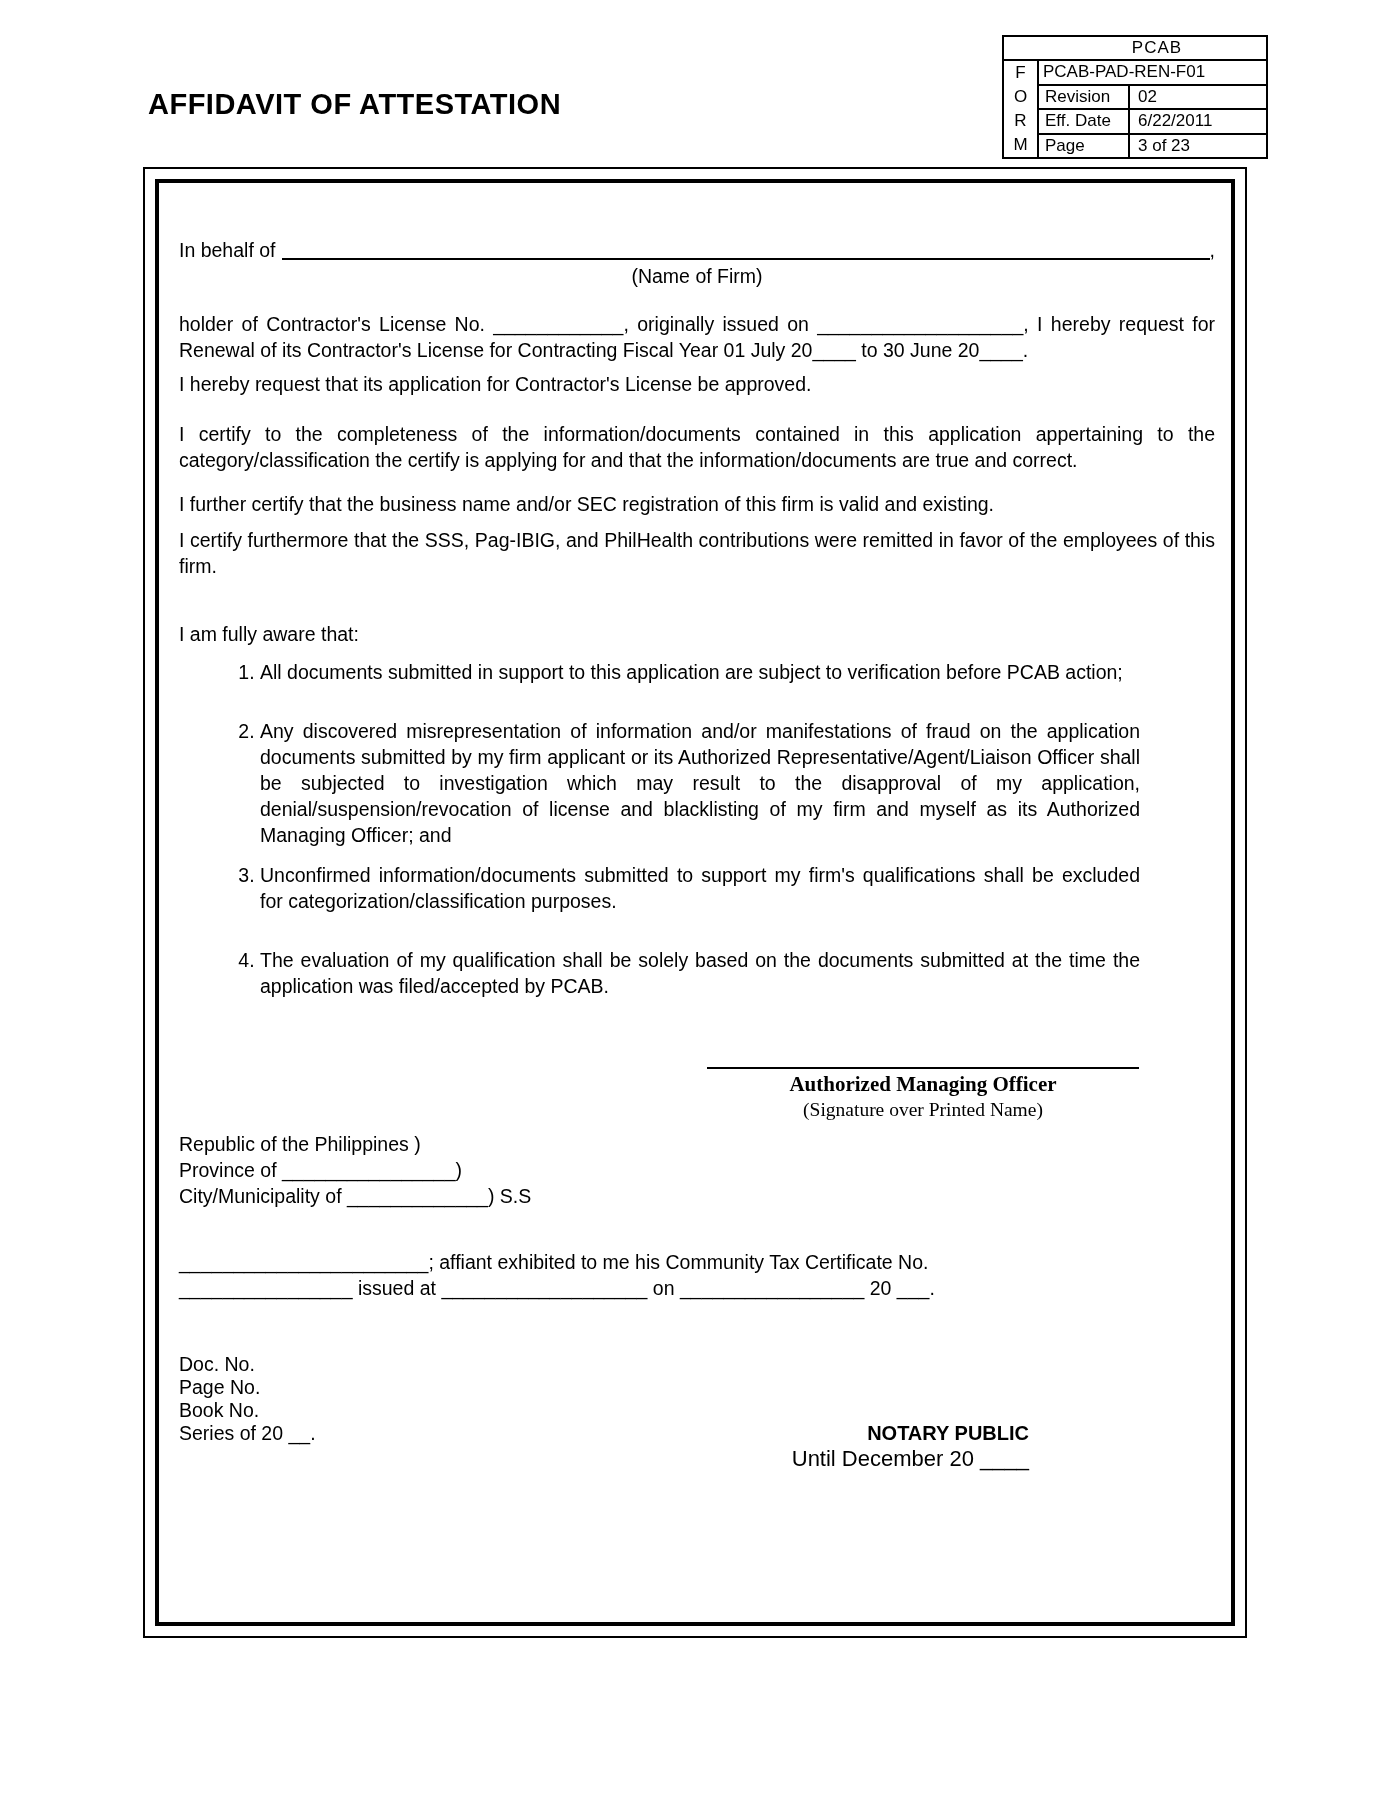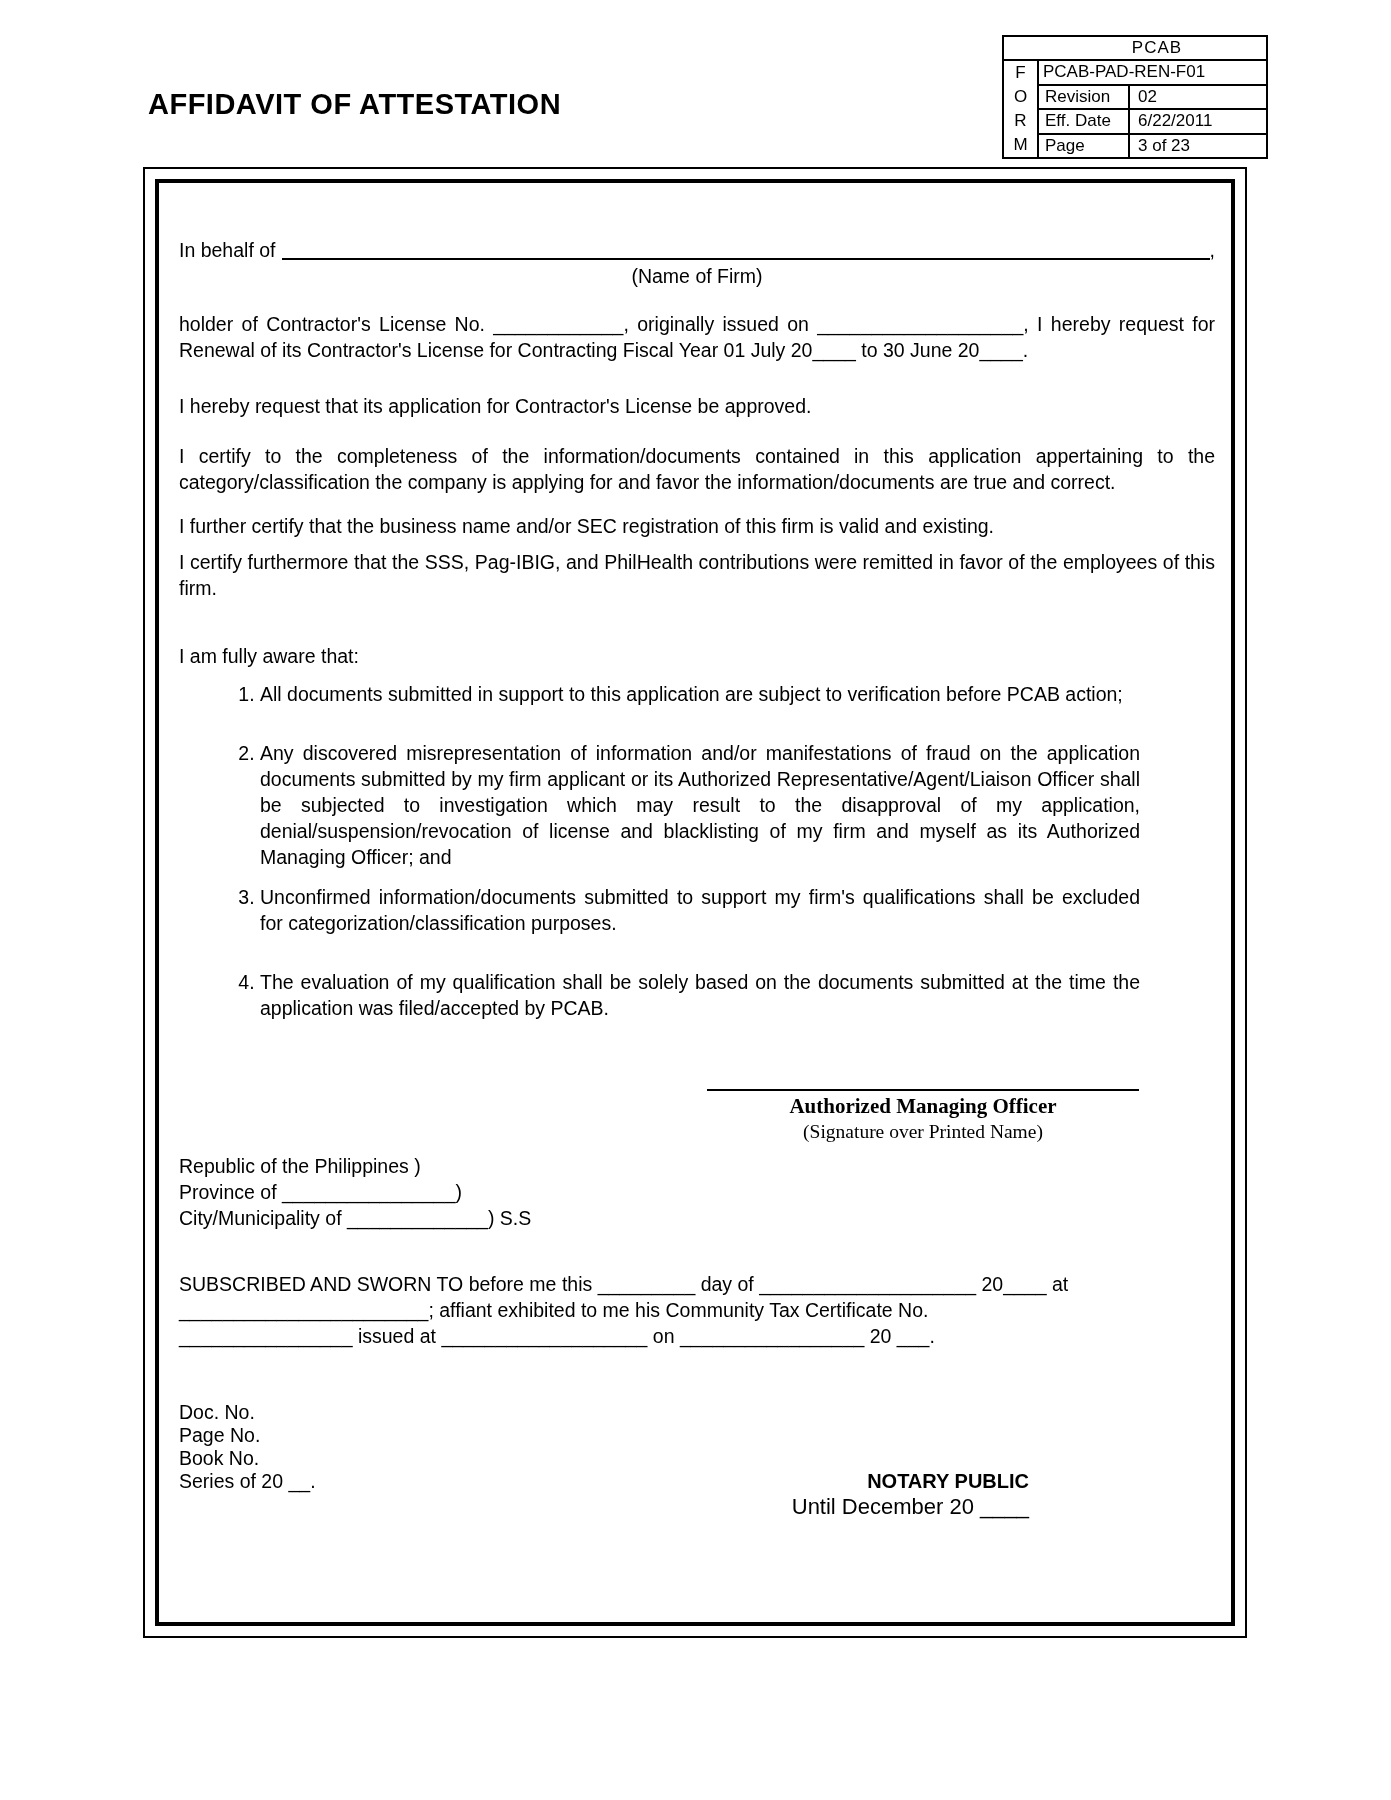--- a/index.html
+++ b/index.html
@@ -59,21 +59,21 @@
     flex: 1 1 auto;
     border-bottom: 2px solid #000;
     margin: 0 0 3px 6px;
     height: 18px;
   }
   .behalf-row .comma { flex: 0 0 auto; }
 
   .firm-caption { text-align: center; }
 
   .p-holder { margin-top: 22px; }
-  .p-approved { margin-top: 30px; }
+  .p-approved { margin-top: 8px; }
   .p-complete { margin-top: 24px; }
   .p-further { margin-top: 18px; }
   .p-furthermore { margin-top: 10px; }
   .p-aware { margin-top: 42px; }
 
   ol.aware-list {
     margin: 12px 75px 0 0;
     padding-left: 81px;
   }
   ol.aware-list li { text-align: justify; }
@@ -147,21 +147,21 @@
       <span>In behalf of</span>
       <span class="fill"></span>
       <span class="comma">,</span>
     </div>
     <div class="firm-caption">(Name of Firm)</div>
 
     <p class="p-holder just">holder of Contractor's License No. ____________, originally issued on ___________________, I hereby request for Renewal of its Contractor's License for Contracting Fiscal Year 01 July 20____ to 30 June 20____.</p>
 
     <p class="p-approved">I hereby request that its application for Contractor's License be approved.</p>
 
-    <p class="p-complete just">I certify to the completeness of the information/documents contained in this application appertaining to the category/classification the company is applying for and favor the information/documents are true and correct.</p>
+    <p class="p-complete just">I certify to the completeness of the information/documents contained in this application appertaining to the category/classification the certify is applying for and that the information/documents are true and correct.</p>
 
     <p class="p-further">I further certify that the business name and/or SEC registration of this firm is valid and existing.</p>
 
     <p class="p-furthermore just">I certify furthermore that the SSS, Pag-IBIG, and PhilHealth contributions were remitted in favor of the employees of this firm.</p>
 
     <p class="p-aware">I am fully aware that:</p>
 
     <ol class="aware-list">
       <li class="gap-lg">All documents submitted in support to this application are subject to verification before PCAB action;</li>
       <li class="gap-sm">Any discovered misrepresentation of information and/or manifestations of fraud on the application documents submitted by my firm applicant or its Authorized Representative/Agent/Liaison Officer shall be subjected to investigation which may result to the disapproval of my application, denial/suspension/revocation of license and blacklisting of my firm and myself as its Authorized Managing Officer; and</li>
@@ -175,21 +175,20 @@
       <div class="sig-caption">(Signature over Printed Name)</div>
     </div>
 
     <div class="venue-block">
       <div>Republic of the Philippines )</div>
       <div>Province of ________________)</div>
       <div>City/Municipality of _____________) S.S</div>
     </div>
 
     <div class="jurat-block">
-      <div>SUBSCRIBED AND SWORN TO before me this _________ day of ____________________ 20____ at</div>
       <div>_______________________; affiant exhibited to me his Community Tax Certificate No.</div>
       <div>________________ issued at ___________________ on _________________ 20 ___.</div>
     </div>
 
     <div class="notarial-block">
       <div class="doc-lines">
         <div>Doc. No.</div>
         <div>Page No.</div>
         <div>Book No.</div>
         <div>Series of 20 __.</div>

